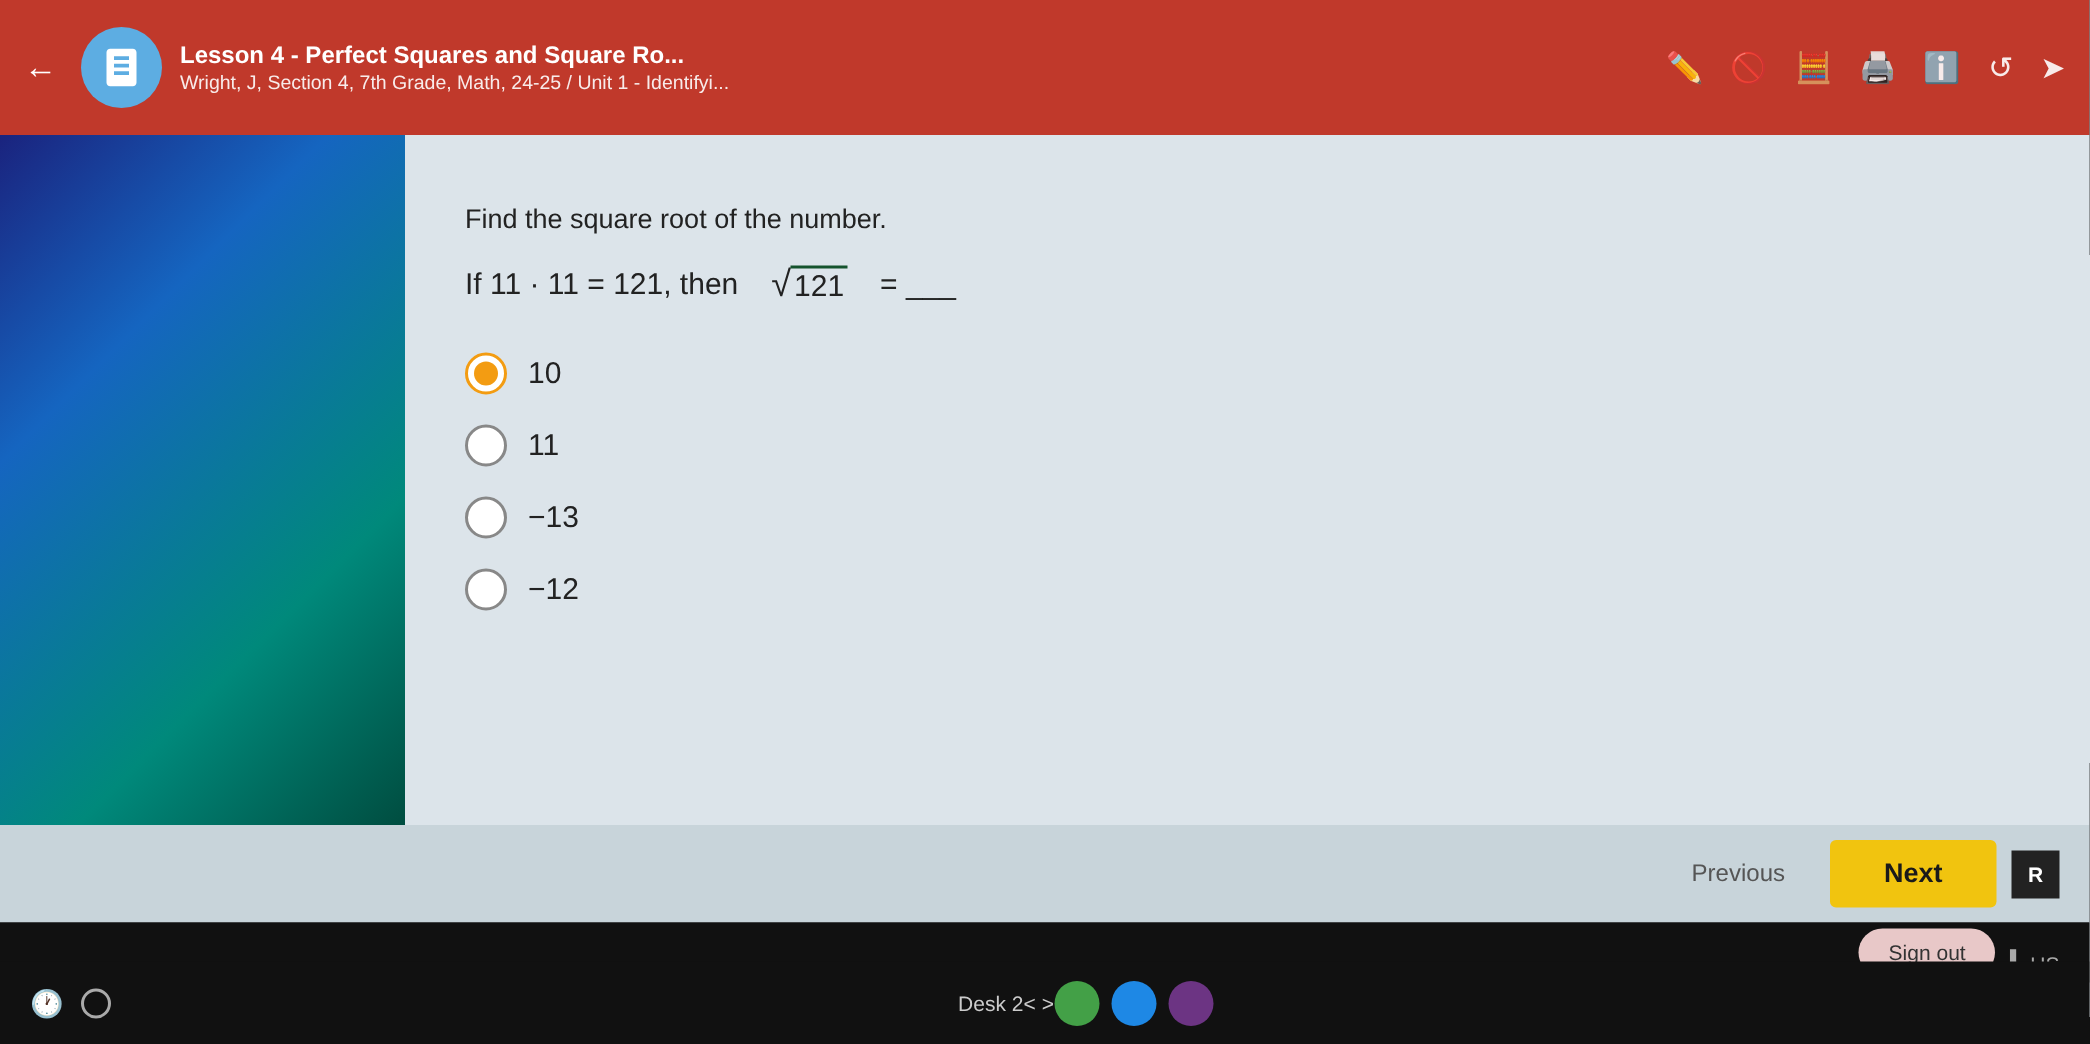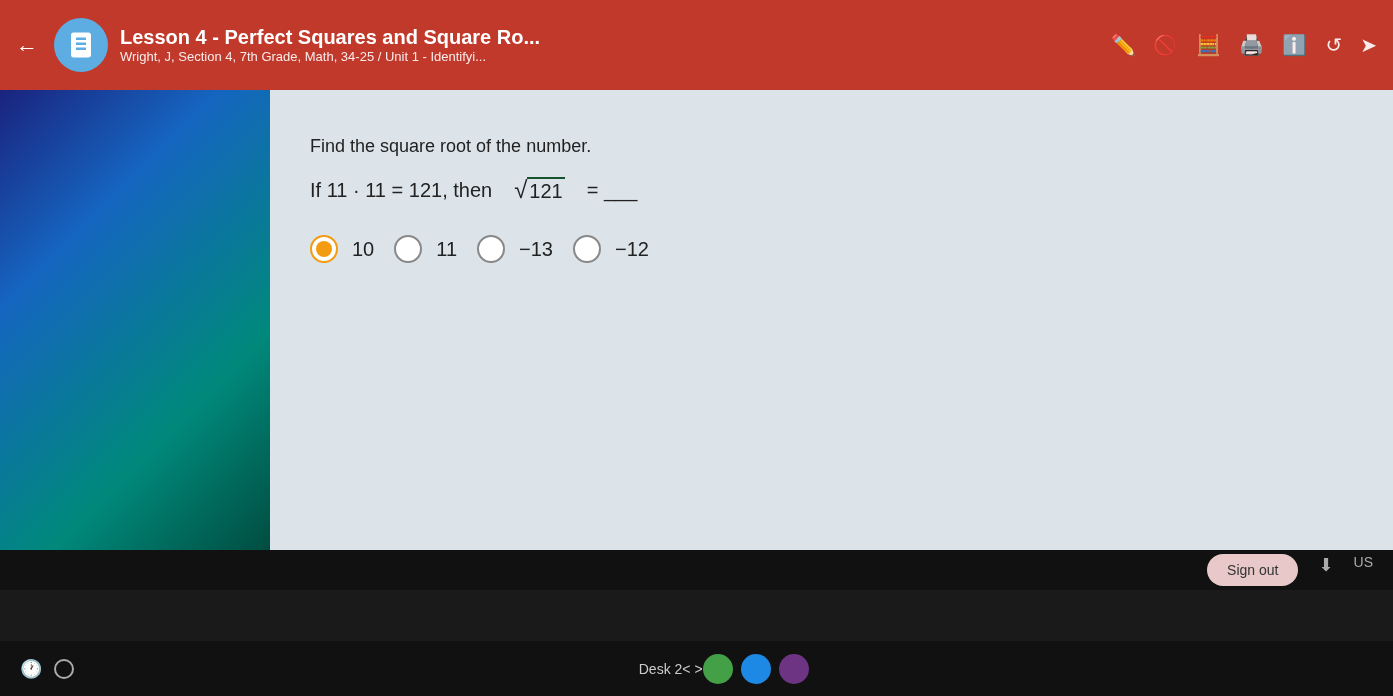--- a/index.html
+++ b/index.html
@@ -41,21 +41,21 @@
     .book-icon-circle svg {
       width: 30px;
       height: 30px;
       fill: white;
     }
     .title-area {
       flex: 1;
       color: white;
     }
     .title-main {
-      font-size: 20px;
+      font-size: 16px;
       font-weight: bold;
     }
     .title-sub {
       font-size: 13px;
       opacity: 0.9;
     }
     .top-icons {
       display: flex;
       gap: 18px;
       color: white;
@@ -110,21 +110,21 @@
       font-size: 20px;
       border-top: 2px solid #14532d;
       padding-top: 1px;
       padding-left: 2px;
       padding-right: 2px;
     }
 
     .options-list {
       list-style: none;
       display: flex;
-      flex-direction: row;
+      flex-direction: column;
       gap: 20px;
     }
 
     .option-item {
       display: flex;
       align-items: center;
       gap: 14px;
       cursor: pointer;
     }
 
@@ -294,21 +294,21 @@
 
   <div class="top-bar">
     <span class="back-btn">←</span>
     <div class="book-icon-circle">
       <svg viewBox="0 0 24 24" xmlns="http://www.w3.org/2000/svg">
         <path d="M18 2H6c-1.1 0-2 .9-2 2v16c0 1.1.9 2 2 2h12c1.1 0 2-.9 2-2V4c0-1.1-.9-2-2-2zm-2 14H8v-2h8v2zm0-4H8v-2h8v2zm0-4H8V6h8v2z"></path>
       </svg>
     </div>
     <div class="title-area">
       <div class="title-main">Lesson 4 - Perfect Squares and Square Ro...</div>
-      <div class="title-sub">Wright, J, Section 4, 7th Grade, Math, 34-25 / Unit 1 - Identifyi...</div>
+      <div class="title-sub">Wright, J, Section 4, 7th Grade, Math, 24-25 / Unit 1 - Identifyi...</div>
     </div>
     <div class="top-icons">
       <span class="top-icon">✏️</span>
       <span class="top-icon">🚫</span>
       <span class="top-icon">🧮</span>
       <span class="top-icon">🖨️</span>
       <span class="top-icon">ℹ️</span>
       <span class="top-icon">↺</span>
       <span class="top-icon">➤</span>
     </div>
@@ -348,22 +348,29 @@
           <span class="option-label">−13</span>
         </li>
         <li class="option-item">
           <div class="radio-outer"></div>
           <span class="option-label">−12</span>
         </li>
       </ul>
     </div>
   </div>
 
-
-  <div style="display:flex;align-items:flex-start;justify-content:flex-end;padding:4px 20px;background:#111;gap:20px;">
+  <div class="nav-row">
+    <button class="prev-btn">Previous</button>
+    <button class="next-btn">Next</button>
+    <div class="flag-icon-btn">
+      <span style="color:white;font-size:14px;font-weight:bold;">R</span>
+    </div>
+  </div>
+
+  <div style="display:flex;align-items:flex-end;justify-content:flex-end;padding:4px 20px;background:#111;gap:4px;">
     <button class="sign-out-btn">Sign out</button>
     <span class="download-icon">⬇</span>
     <span class="us-label">US</span>
   </div>
 
   <div class="bottom-panel">
     <div class="bottom-left">
       <span class="clock-icon">🕐</span>
       <span style="width:20px;height:20px;border-radius:50%;border:2px solid #aaa;display:inline-block;"></span>
     </div>

